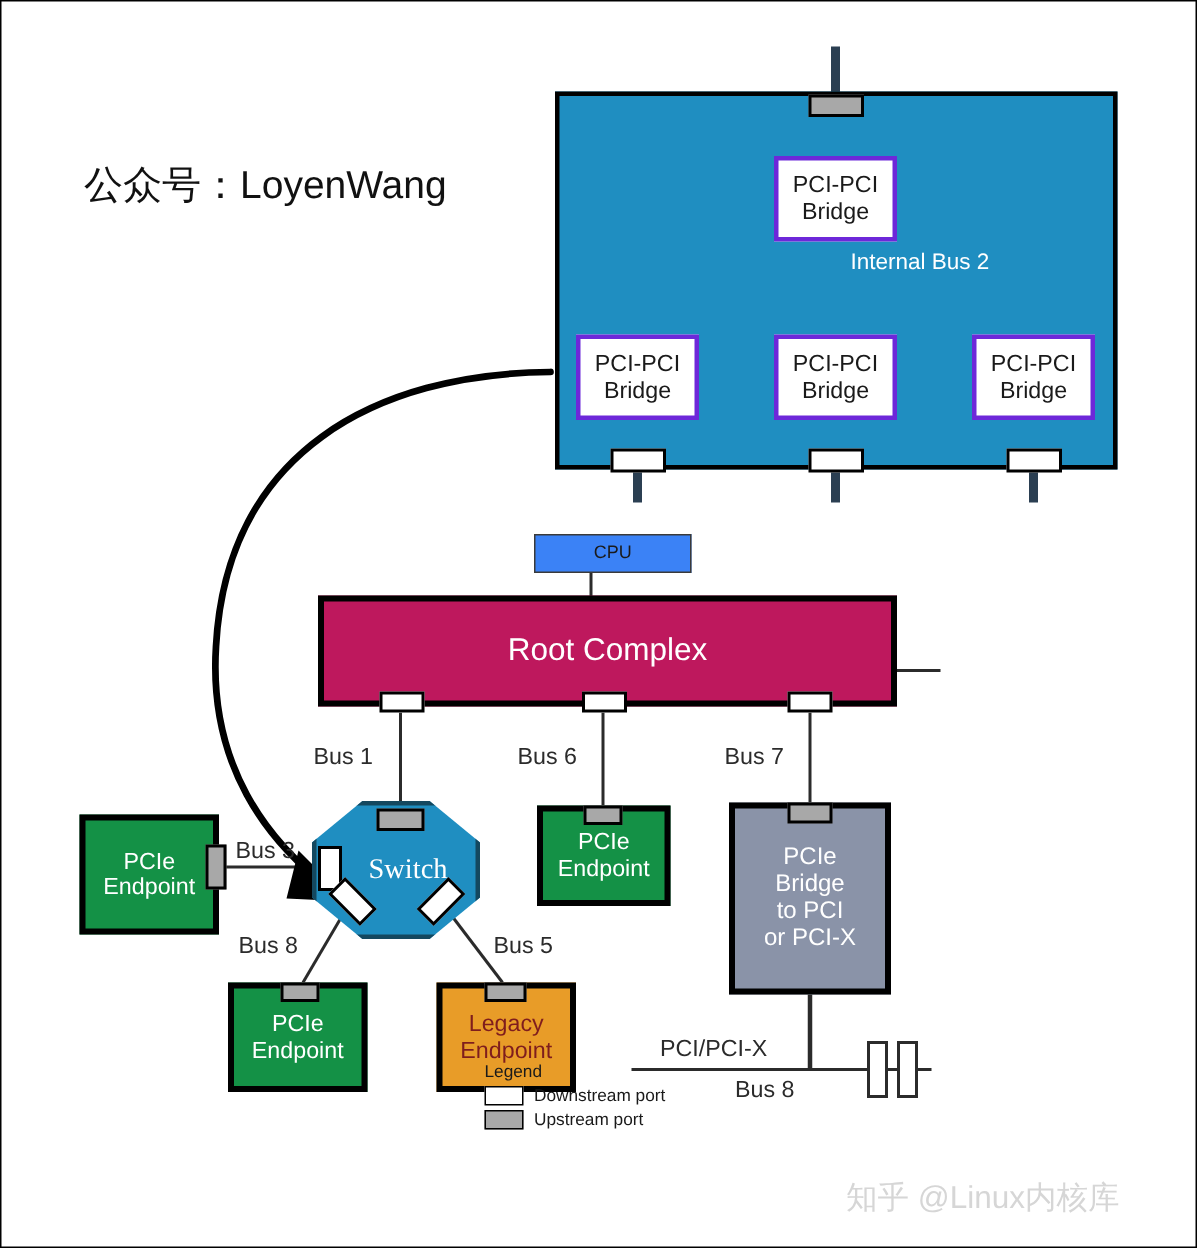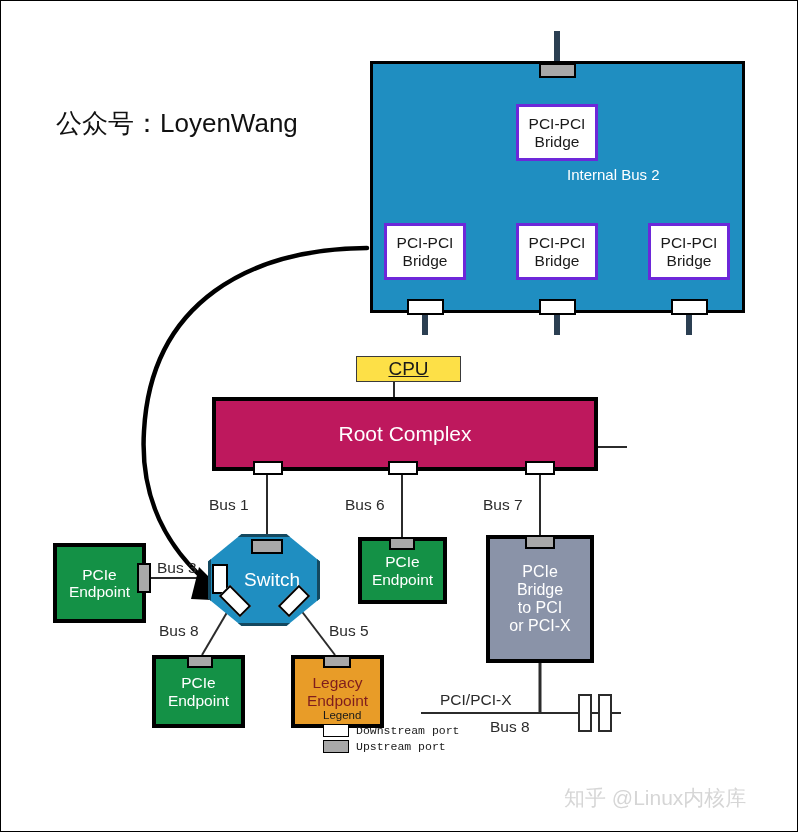--- a/index.html
+++ b/index.html
@@ -47,25 +47,24 @@
     font-weight: 400;
   }
   .internal-bus-label {
     position: absolute;
     color: #ffffff;
     font-size: 15px;
     white-space: nowrap;
   }
   
   .thin-box {
-    background: #fde047;
+    background: #3b82f6;
     border: 1.6px solid #3a3a3a;
     color: #1a1a1a;
-    font-size: 19px;
-    text-decoration: underline;
+    font-size: 12px;
   }
   
   .root-complex {
     background: #be185d;
     border: 4px solid #000000;
     color: #ffffff;
     font-size: 21px;
     flex-direction: column;
   }
   
@@ -119,21 +118,20 @@
     position: absolute;
     font-size: 11.5px;
     color: #1a1a1a;
   }
   .legend-title { margin-bottom: 2px; }
   .legend-row {
     display: flex;
     align-items: flex-end;
     gap: 7px;
     margin-top: 3px;
-    font-family: Liberation Mono, monospace;
   }
   .legend-swatch {
     width: 26px; height: 13px;
     border: 1.8px solid #000;
     box-sizing: border-box;
   }
   
   .wechat-title {
     position: absolute;
     font-size: 26px;
@@ -245,21 +243,21 @@
   <div class="port port-down" style="left:252px; top:460px; width:30px; height:14px;"></div>
   <div class="port port-down" style="left:387px; top:460px; width:30px; height:14px;"></div>
   <div class="port port-down" style="left:524px; top:460px; width:30px; height:14px;"></div>
 
 
   <div class="bus-label" style="left:208px; top:495px;">Bus 1</div>
   <div class="bus-label" style="left:344px; top:495px;">Bus 6</div>
   <div class="bus-label" style="left:482px; top:495px;">Bus 7</div>
 
   <div class="node switch-oct" style="left:207px; top:533px; width:112px; height:92px;">
-    <span style="padding-left:16px;">Switch</span>
+    <span style="padding-left:16px;font-family:Liberation Serif, serif;">Switch</span>
   </div>
 
   <div class="port port-up" style="left:250px; top:538px; width:32px; height:15px;"></div>
 
   <div class="port port-down" style="left:211px; top:563px; width:16px; height:30px;"></div>
 
   <div class="port port-down port-diag" style="left:219px; top:592px; width:30px; height:16px; transform:rotate(45deg);"></div>
 
   <div class="port port-down port-diag" style="left:278px; top:592px; width:30px; height:16px; transform:rotate(-45deg);"></div>
 

